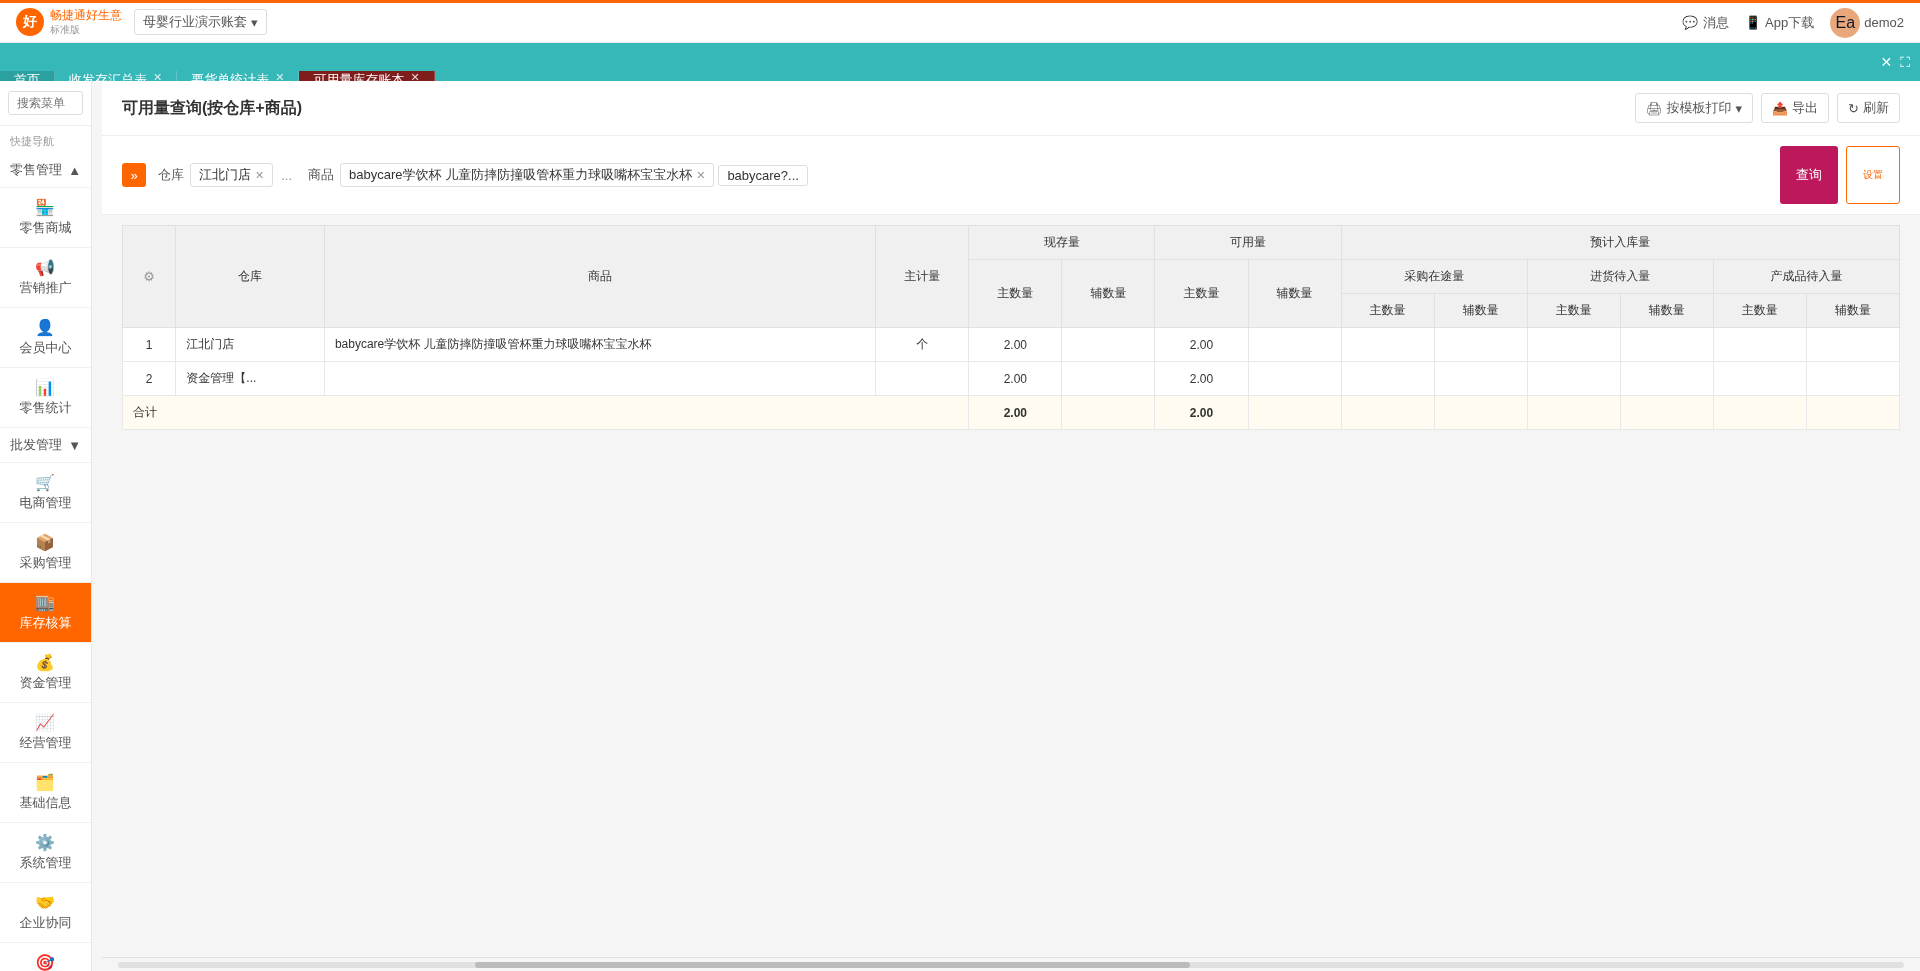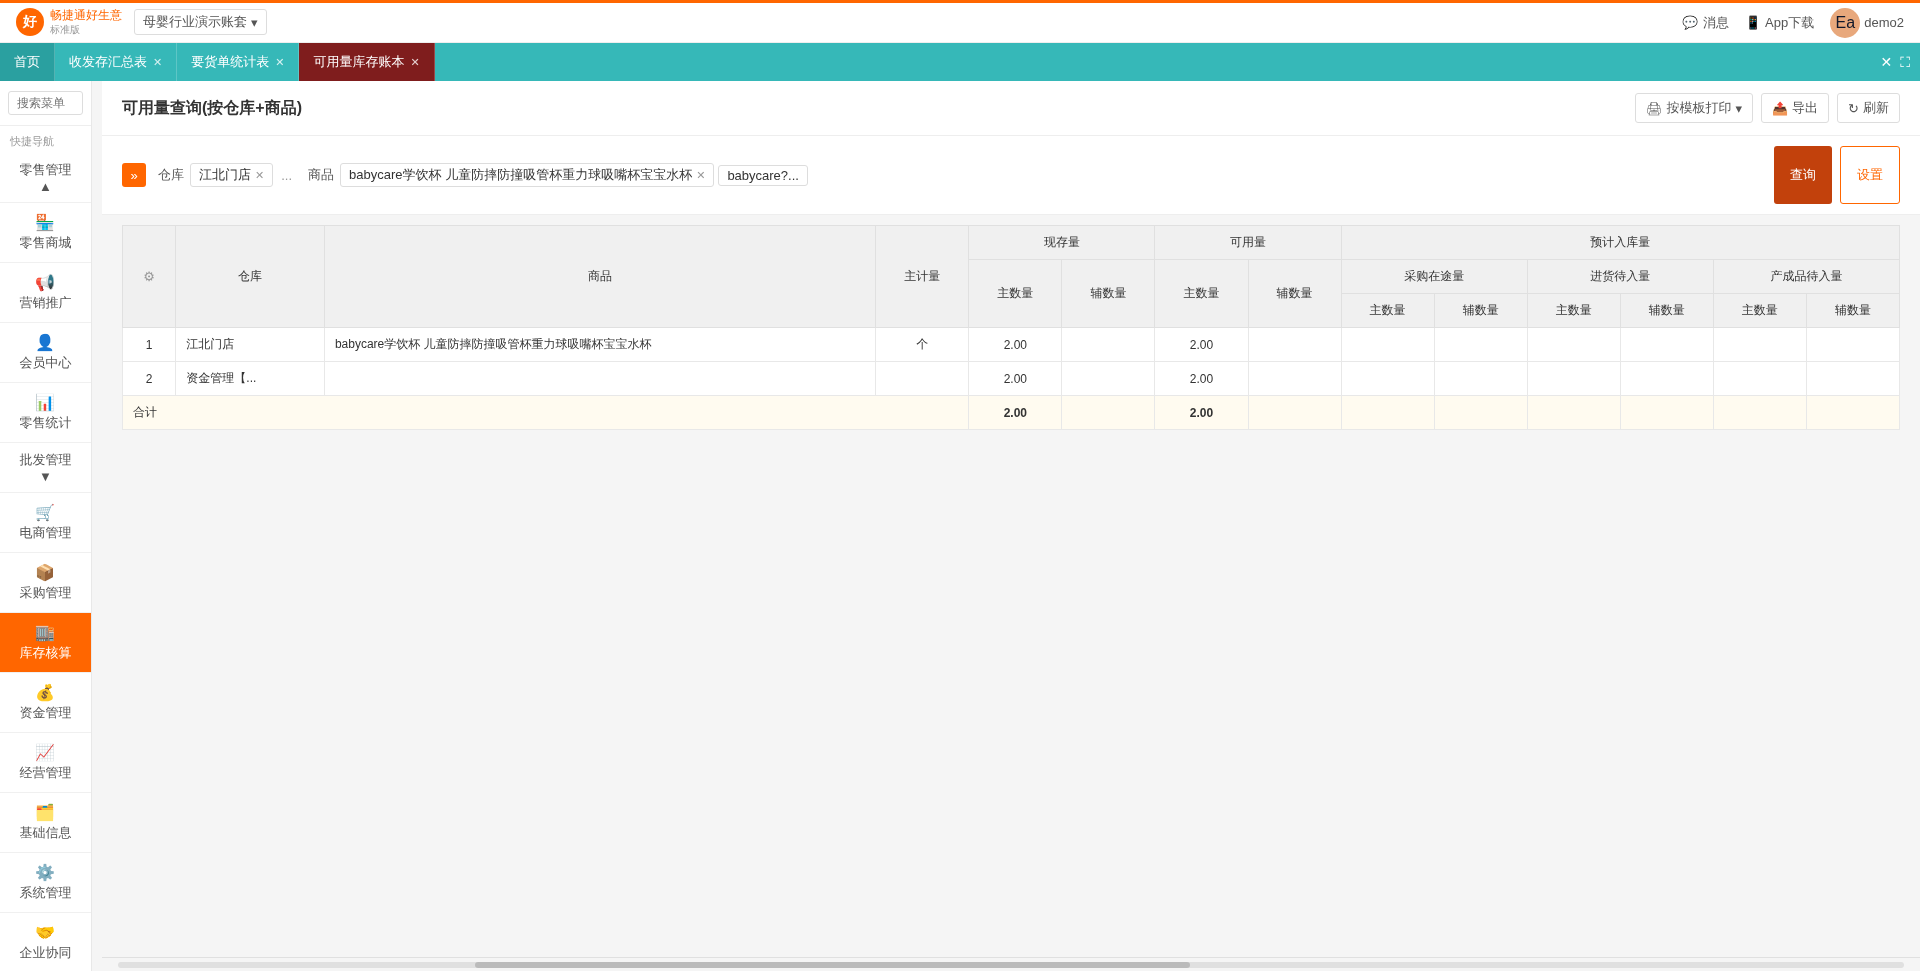--- a/index.html
+++ b/index.html
@@ -30,28 +30,28 @@
     .tab-bar {
       background: #36b8b8;
       height: 38px;
       display: flex;
       align-items: stretch;
       padding-left: 0;
       flex-shrink: 0;
     }
     .tab-item {
       display: flex;
-      align-items: center;
       padding: 0 14px;
       gap: 6px;
       color: #fff;
       font-size: 13px;
       cursor: pointer;
       white-space: nowrap;
       border-right: 1px solid rgba(255,255,255,0.2);
+      margin-top: 28px;
     }
     .tab-item.home { background: #2aa0a0; }
     .tab-item.active { background: #7f1d1d; }
     .tab-item .tab-close { font-size: 11px; opacity: 0.8; cursor: pointer; }
     .tab-bar-right { margin-left: auto; display: flex; align-items: center; padding: 0 10px; gap: 8px; }
     .tab-bar-right span { color: #fff; cursor: pointer; font-size: 16px; }
 
     
     .main-layout { display: flex; flex: 1; overflow: hidden; gap: 10px; }
 
@@ -91,21 +91,21 @@
       padding: 10px 4px;
       cursor: pointer;
       font-size: 12px;
       color: #555;
       border-bottom: 1px solid #f0f0f0;
       text-align: center;
       gap: 2px;
     }
     .sidebar-item.active { background: #ff6600; color: #fff; }
     .sidebar-item .si-icon { font-size: 16px; }
-    .sidebar-section { display: flex; align-items: center; justify-content: space-between; padding: 8px 10px; cursor: pointer; color: #555; font-size: 12px; border-bottom: 1px solid #f0f0f0; flex-direction: column; }
+    .sidebar-section { display: flex; align-items: center; justify-content: space-between; padding: 8px 10px; cursor: pointer; color: #555; font-size: 12px; border-bottom: 1px solid #f0f0f0; }
 
     
     .content { flex: 1; display: flex; flex-direction: column; overflow: hidden; }
 
     
     .page-header {
       background: #fff;
       padding: 12px 20px;
       border-bottom: 1px solid #eee;
       display: flex;
@@ -149,22 +149,22 @@
       padding: 2px 8px;
       font-size: 12px;
       color: #333;
       display: flex;
       align-items: center;
       gap: 4px;
     }
     .filter-tag .tag-close { cursor: pointer; color: #999; font-size: 11px; }
     .filter-more { color: #999; cursor: pointer; padding: 0 4px; }
     .filter-actions { margin-left: auto; display: flex; gap: 8px; }
-    .btn-query { background: #c2410c; color: #fff; border: none; padding: 20px 16px; border-radius: 3px; cursor: pointer; font-size: 13px; }
-    .btn-settings { background: #fff; color: #ff6600; border: 1px solid #ff6600; padding: 5px 16px; border-radius: 3px; cursor: pointer; font-size: 13px; }
+    .btn-query { background: #be185d; color: #fff; border: none; padding: 20px 16px; border-radius: 3px; cursor: pointer; font-size: 13px; }
+    .btn-settings { background: #fff; color: #ff6600; border: 1px solid #ff6600; padding: 5px 16px; border-radius: 3px; cursor: pointer; font-size: 10px; }
 
     
     .table-area {
       flex: 1;
       overflow: auto;
       padding: 10px 20px;
       background: #f5f5f5;
     }
     .data-table {
       width: 100%;

